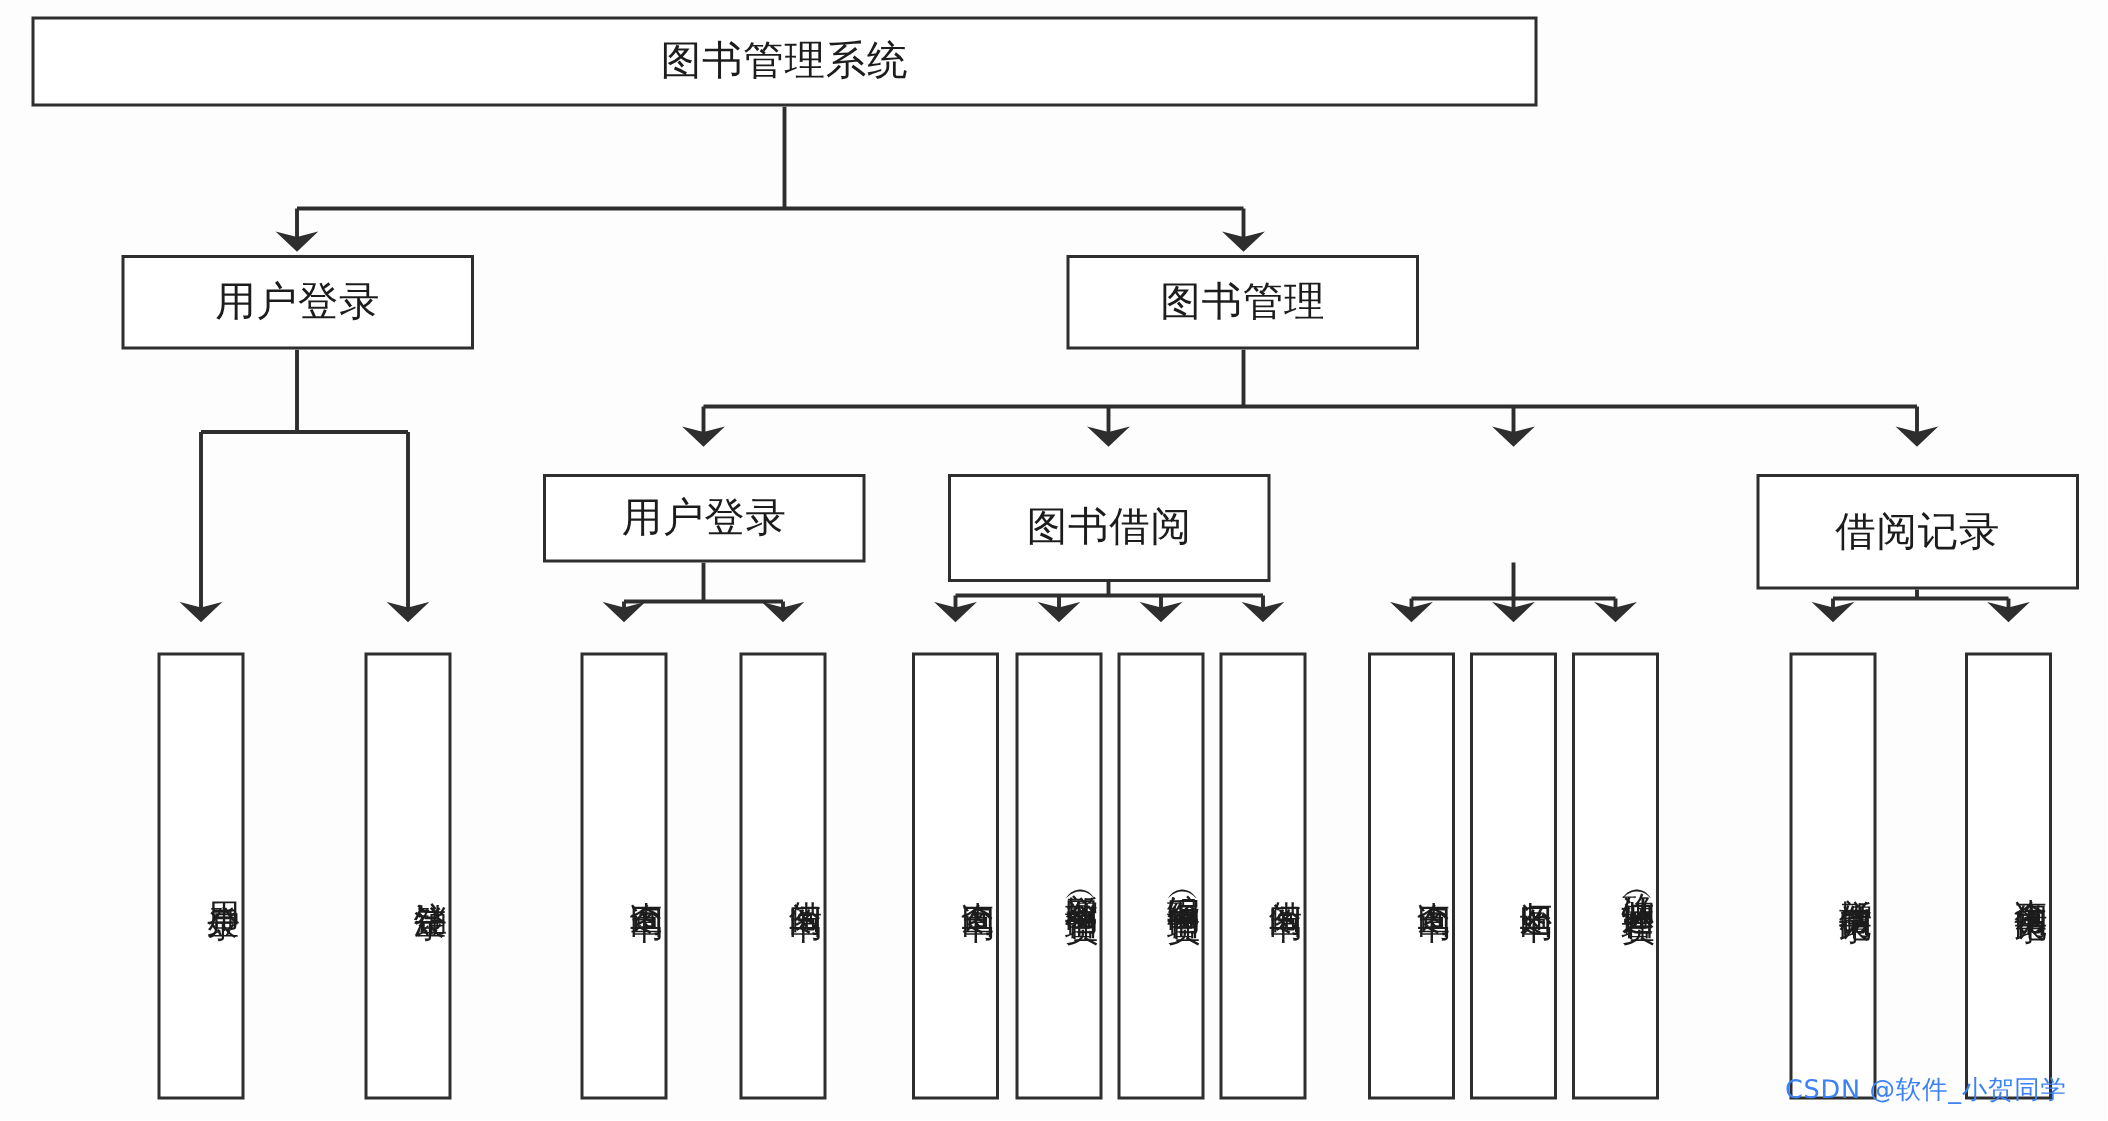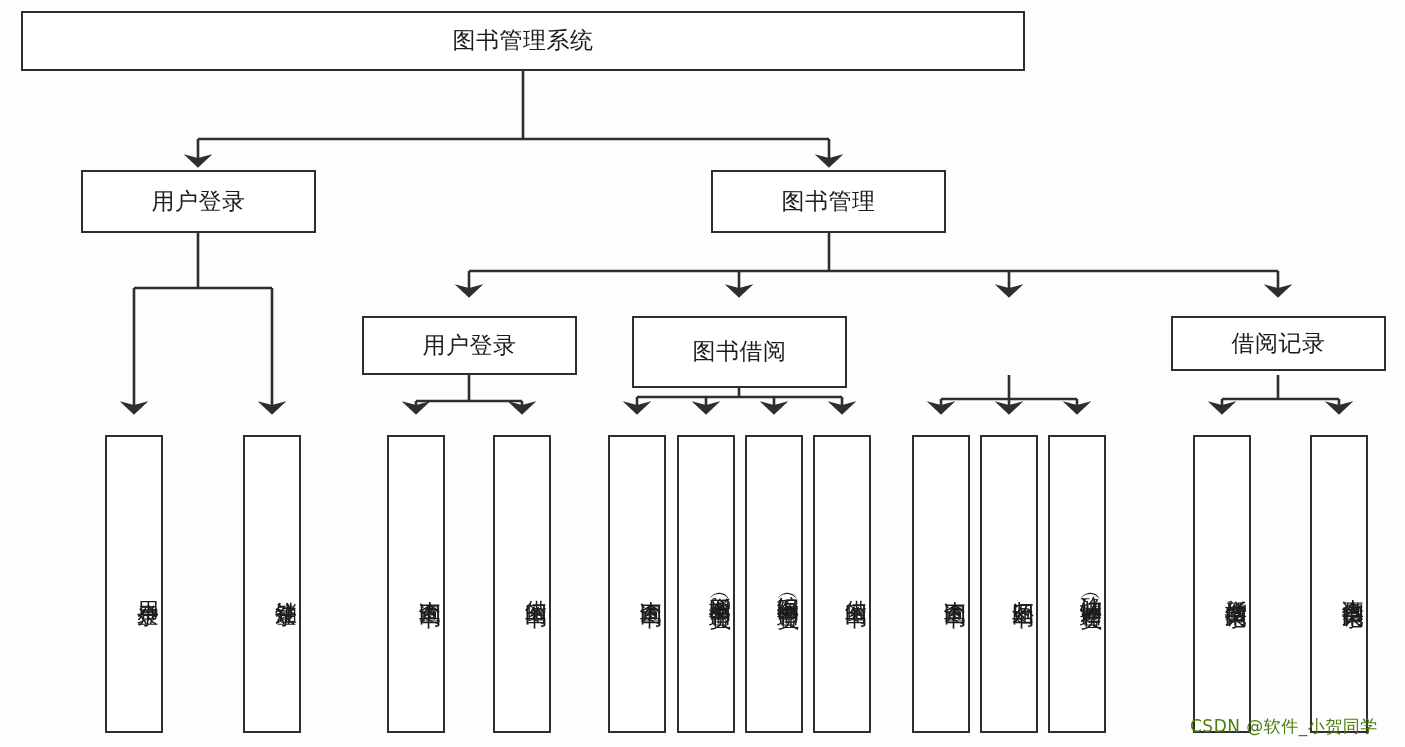--- a/index.html
+++ b/index.html
@@ -30,35 +30,35 @@
     border: 2.5px solid #2e2e2e;
     background: #ffffff;
     display: flex;
     align-items: center;
     justify-content: center;
     color: #1c1c1c;
     line-height: 1.18;
     text-align: center;
   }
   .node.horiz {
-    font-size: 23px;
+    font-size: 27px;
     letter-spacing: 0.5px;
   }
   .node.vert {
     writing-mode: vertical-rl;
     text-orientation: upright;
     font-size: 22px;
     letter-spacing: 2px;
     padding-top: 6px;
     align-items: flex-start;
     justify-content: center;
   }
   .watermark {
     position: absolute;
-    color: #4d7c0f;
+    color: #3b82f6;
     font-size: 17px;
     letter-spacing: 0.5px;
     white-space: nowrap;
     pointer-events: none;
   }
 </style>
 </head>
 <body>
 
 <div id="canvas">
@@ -125,21 +125,21 @@
   <div class="node horiz" style="left:711px; top:170px; width:235px; height:63px;text-align:right;">
     <span>图书管理</span>
   </div>
 
   <div class="node horiz" style="left:362px; top:316px; width:215px; height:59px;">
     <span>用户登录</span>
   </div>
   <div class="node horiz" style="left:632px; top:316px; width:215px; height:72px;">
     <span>图书借阅</span>
   </div>
-  <div class="node horiz" style="left:1171px; top:316px; width:215px; height:55px;">
+  <div class="node horiz" style="left:1171px; top:316px; width:215px; height:77px;">
     <span>借阅记录</span>
   </div>
 
   <div class="node vert" style="left:105px; top:435px; width:58px; height:298px;">
     <span>用户登录</span>
   </div>
   <div class="node vert" style="left:243px; top:435px; width:58px; height:298px;">
     <span>注销登录</span>
   </div>
 

